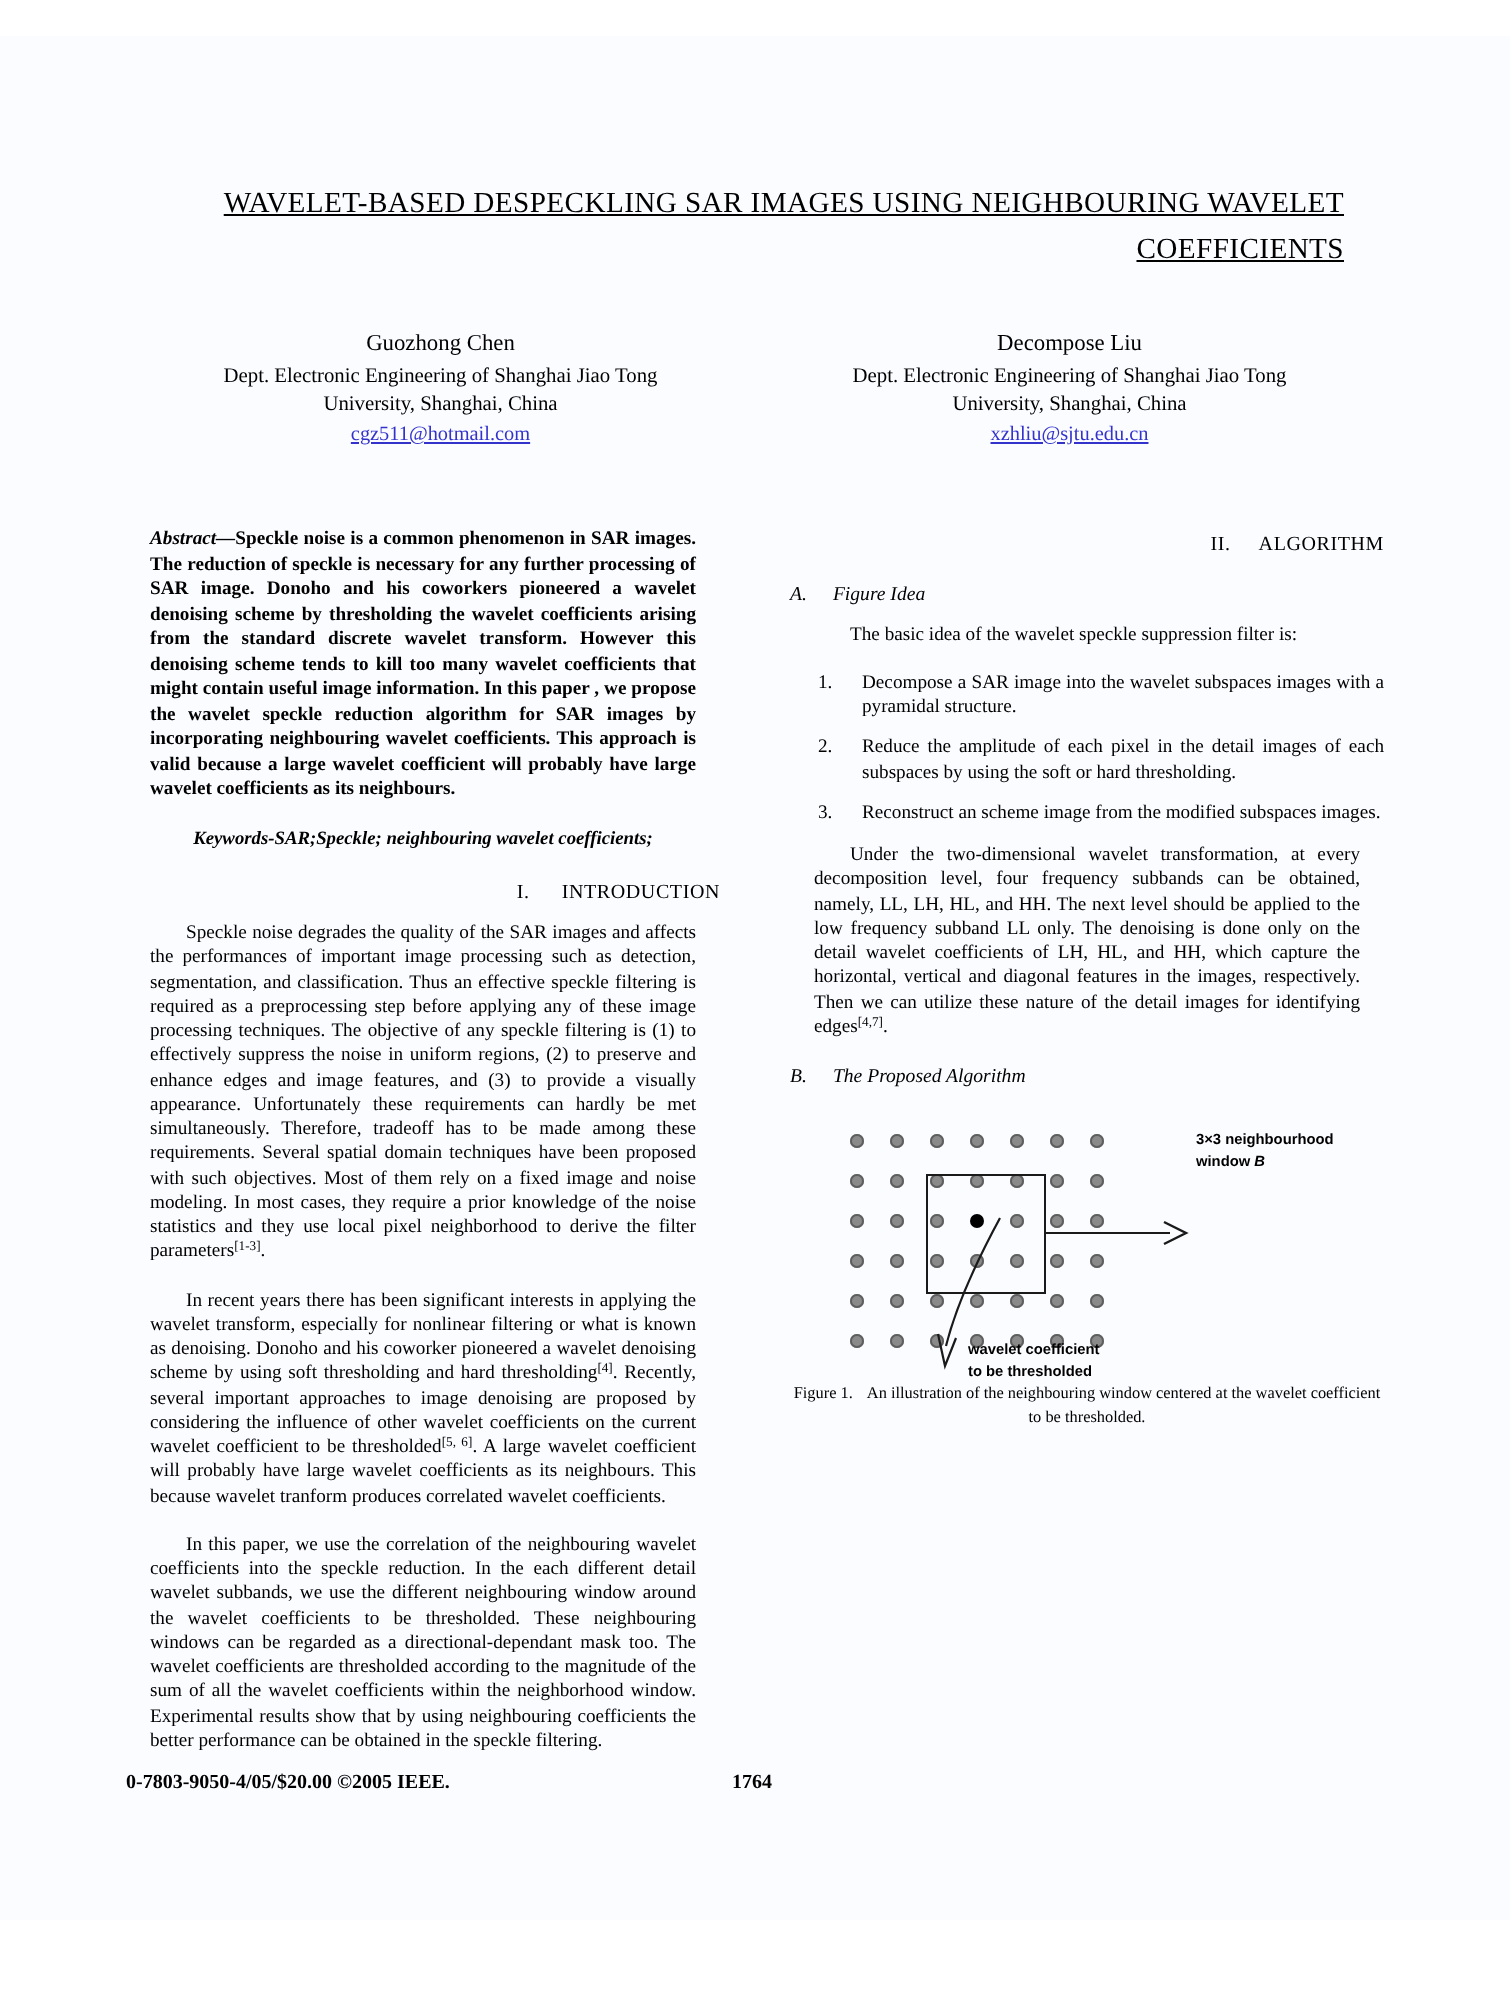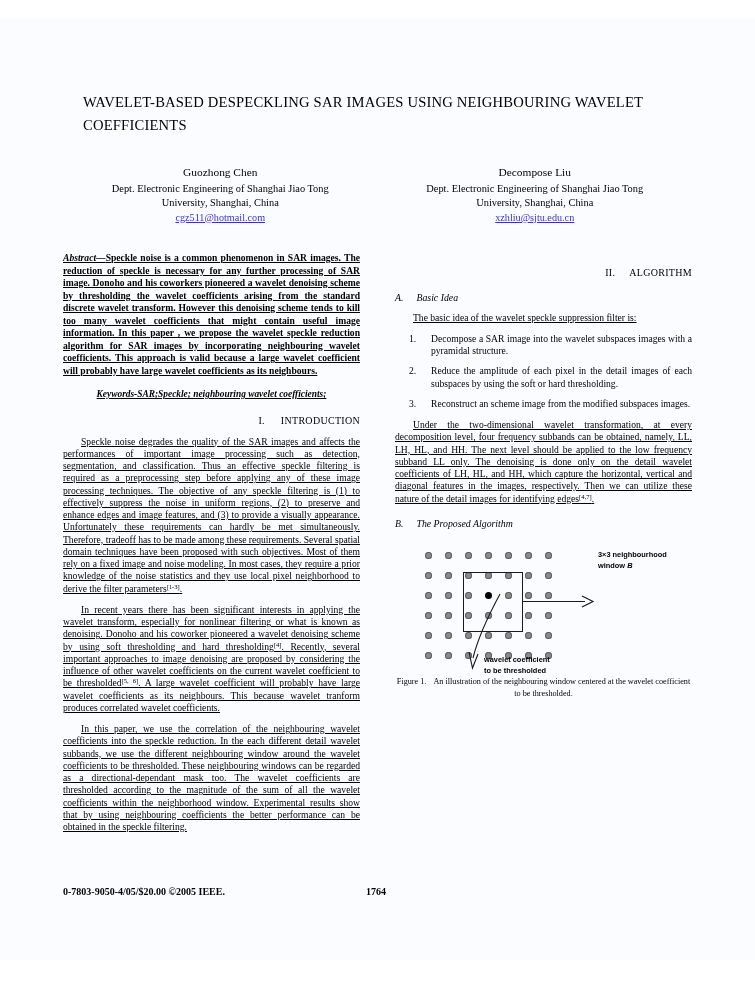--- a/index.html
+++ b/index.html
@@ -29,24 +29,25 @@
     width: 629px;
     height: 942px;
   }
 
   
   .title {
     position: absolute;
     left: 20px;
     top: 73px;
     width: 589px;
-    text-align: left;
+    text-align: right;
     font-size: 14.6px;
     line-height: 23px;
     letter-spacing: 0.2px;
+    text-decoration: underline;
   }
 
   
   .authors {
     position: absolute;
     left: 0;
     top: 147px;
     width: 629px;
     display: flex;
   }
@@ -78,21 +79,21 @@
     position: absolute;
     top: 0;
     width: 297px;
     font-size: 9.6px;
     line-height: 12.25px;
     text-align: justify;
   }
   .col-left  { left: 0; }
   .col-right { left: 332px; }
 
-  p { margin: 0; text-decoration: underline; }
+  p { margin: 12px; }
 
   .abstract {
     font-weight: bold;
     text-align: justify;
     line-height: 12.5px;
   }
   .abstract .lead {
     font-style: italic;
   }
   .keywords {
@@ -269,21 +270,21 @@
       <p class="para"><span>In recent years there has been significant interests in applying the wavelet transform, especially for nonlinear filtering or what is known as denoising. Donoho and his coworker pioneered a wavelet denoising scheme by using soft thresholding and hard thresholding</span><sup>[4]</sup><span>. Recently, several important approaches to image denoising are proposed by considering the influence of other wavelet coefficients on the current wavelet coefficient to be thresholded</span><sup>[5, 6]</sup><span>. A large wavelet coefficient will probably have large wavelet coefficients as its neighbours. This because wavelet tranform produces correlated wavelet coefficients.</span></p>
 
       <p class="para">In this paper, we use the correlation of the neighbouring wavelet coefficients  into the speckle reduction. In the each different detail wavelet subbands, we use the different neighbouring window around the wavelet coefficients to be thresholded. These neighbouring windows can be regarded as a directional-dependant mask too. The wavelet coefficients are thresholded according to the magnitude of the sum of all the wavelet coefficients within the neighborhood window. Experimental results show that by using neighbouring coefficients the better performance can be obtained in the speckle filtering.</p>
 
     </div>
 
     <div class="col col-right">
 
       <div class="sec-head plain"><span class="num">II.</span><span>ALGORITHM</span></div>
 
-      <div class="sub-head"><span class="lbl">A.</span><span>Basic Idea</span></div>
+      <div class="sub-head"><span class="lbl">A.</span><span>Figure Idea</span></div>
 
       <p class="para first">The basic idea of the wavelet speckle suppression filter is:</p>
 
       <ol class="steps">
         <li><span class="n">1.</span><span>Decompose a SAR image into the wavelet subspaces images with a pyramidal structure.</span></li>
         <li><span class="n">2.</span><span>Reduce the amplitude of each pixel in the detail images of each subspaces by using the soft or hard thresholding.</span></li>
         <li><span class="n">3.</span><span>Reconstruct an scheme image from the modified subspaces images.</span></li>
       </ol>
 
       <p class="para"><span>Under the two-dimensional wavelet transformation, at every decomposition level, four frequency subbands can be obtained, namely, LL, LH, HL, and HH. The next level should be applied to the low frequency subband LL only. The denoising is done only on the detail wavelet coefficients of LH, HL, and HH, which capture the horizontal, vertical and diagonal features in the images, respectively. Then we can utilize these nature of the detail images for identifying edges</span><sup>[4,7]</sup><span>.</span></p>

